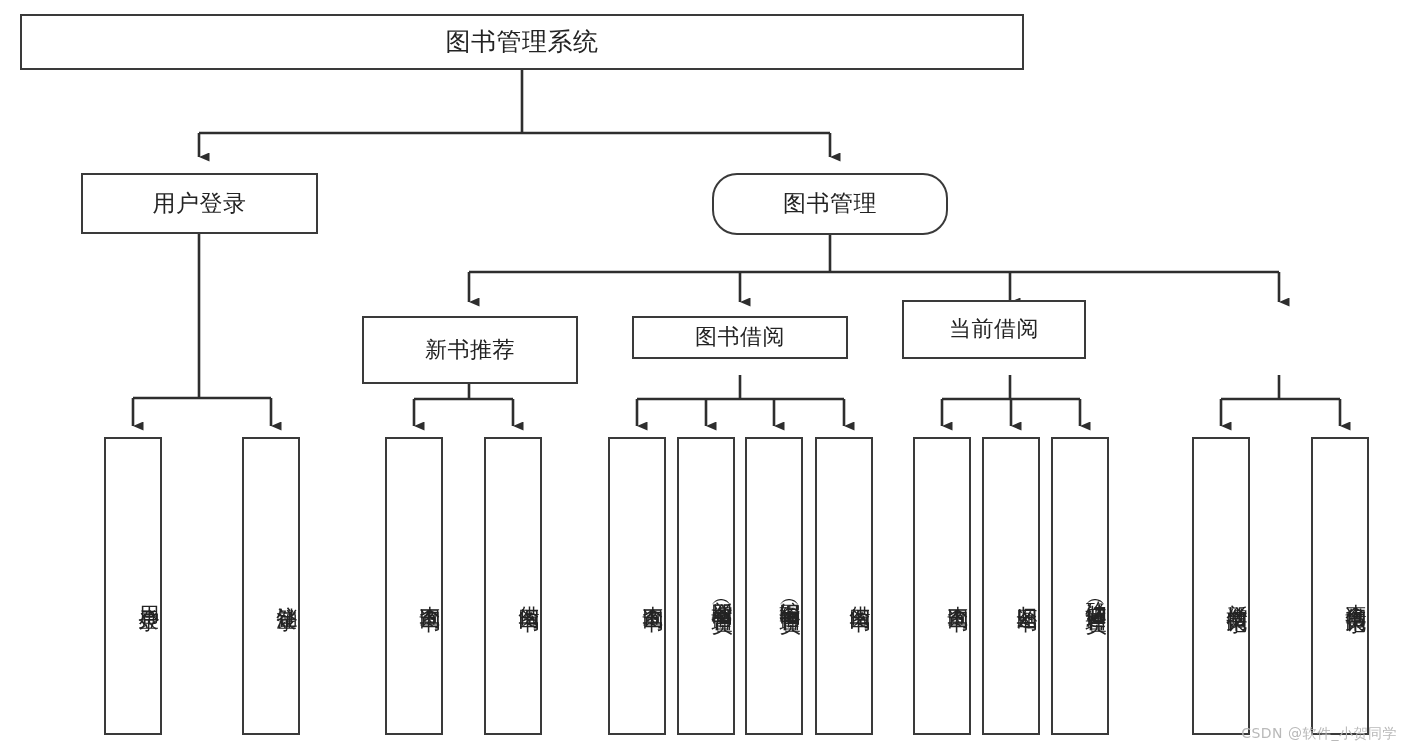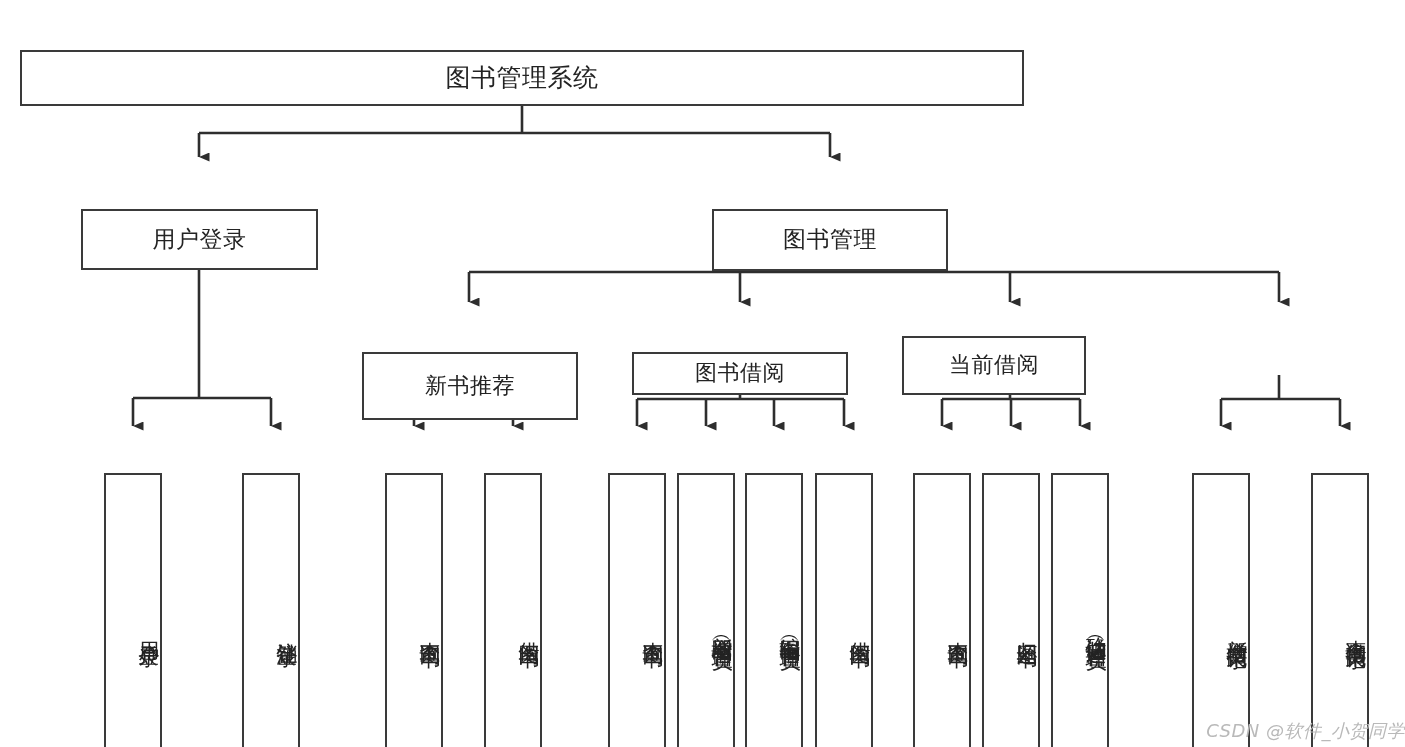--- a/index.html
+++ b/index.html
@@ -30,21 +30,20 @@
     box-sizing: border-box;
     border: 2.5px solid #3a3a3a;
     background: #ffffff;
     color: #232323;
     display: flex;
     align-items: center;
     justify-content: center;
     text-align: center;
     line-height: 1.12;
     letter-spacing: 0.5px;
-    margin-top: 36px;
   }
   .node.root {
     font-size: 25px;
   }
   .node.level2 {
     font-size: 23px;
   }
   .node.level3 {
     font-size: 22px;
   }
@@ -58,28 +57,27 @@
     letter-spacing: 2px;
   }
   .node.leaf > .leaf-text {
     writing-mode: vertical-rl;
     text-orientation: upright;
     display: block;
     white-space: nowrap;
   }
   .watermark {
     position: absolute;
-    right: 0;
+    right: 8px;
     bottom: 4px;
-    font-size: 18px;
+    font-size: 14px;
     color: #b9b9b9;
     letter-spacing: 0.5px;
     white-space: nowrap;
     pointer-events: none;
-    font-style: italic;
   }
 </style>
 </head>
 <body>
 
 <div id="diagram-root">
 
   <svg id="diagram-svg" viewBox="0 0 1405 747" xmlns="http://www.w3.org/2000/svg">
     <defs>
       <marker id="arrowhead" markerWidth="9" markerHeight="11" refX="4.5" refY="10.5" orient="auto" markerUnits="userSpaceOnUse">
@@ -128,21 +126,21 @@
       <path d="M1221,399 L1221,426" marker-end="url(#arrowhead)"></path>
       <path d="M1340,399 L1340,426" marker-end="url(#arrowhead)"></path>
 
     </g>
   </svg>
 
   <div class="node root" style="left:20px; top:14px; width:1004px; height:56px;">图书管理系统</div>
 
   <div class="node level2" style="left:81px; top:173px; width:237px; height:61px;">用户登录</div>
 
-  <div class="node level2" style="left:712px; top:173px; width:236px; height:62px;">图书管理</div>
+  <div class="node level2" style="left:712px; top:173px; width:236px; height:62px;border-radius:25px;">图书管理</div>
 
   <div class="node level3" style="left:362px; top:316px; width:216px; height:68px;">新书推荐</div>
 
   <div class="node level3" style="left:632px; top:316px; width:216px; height:43px;">图书借阅</div>
 
   <div class="node level3" style="left:902px; top:300px; width:184px; height:59px;">当前借阅</div>
 
 
   <div class="node leaf" style="left:104px; top:437px; width:58px; height:298px;">
     <span class="leaf-text">用户登录</span>

